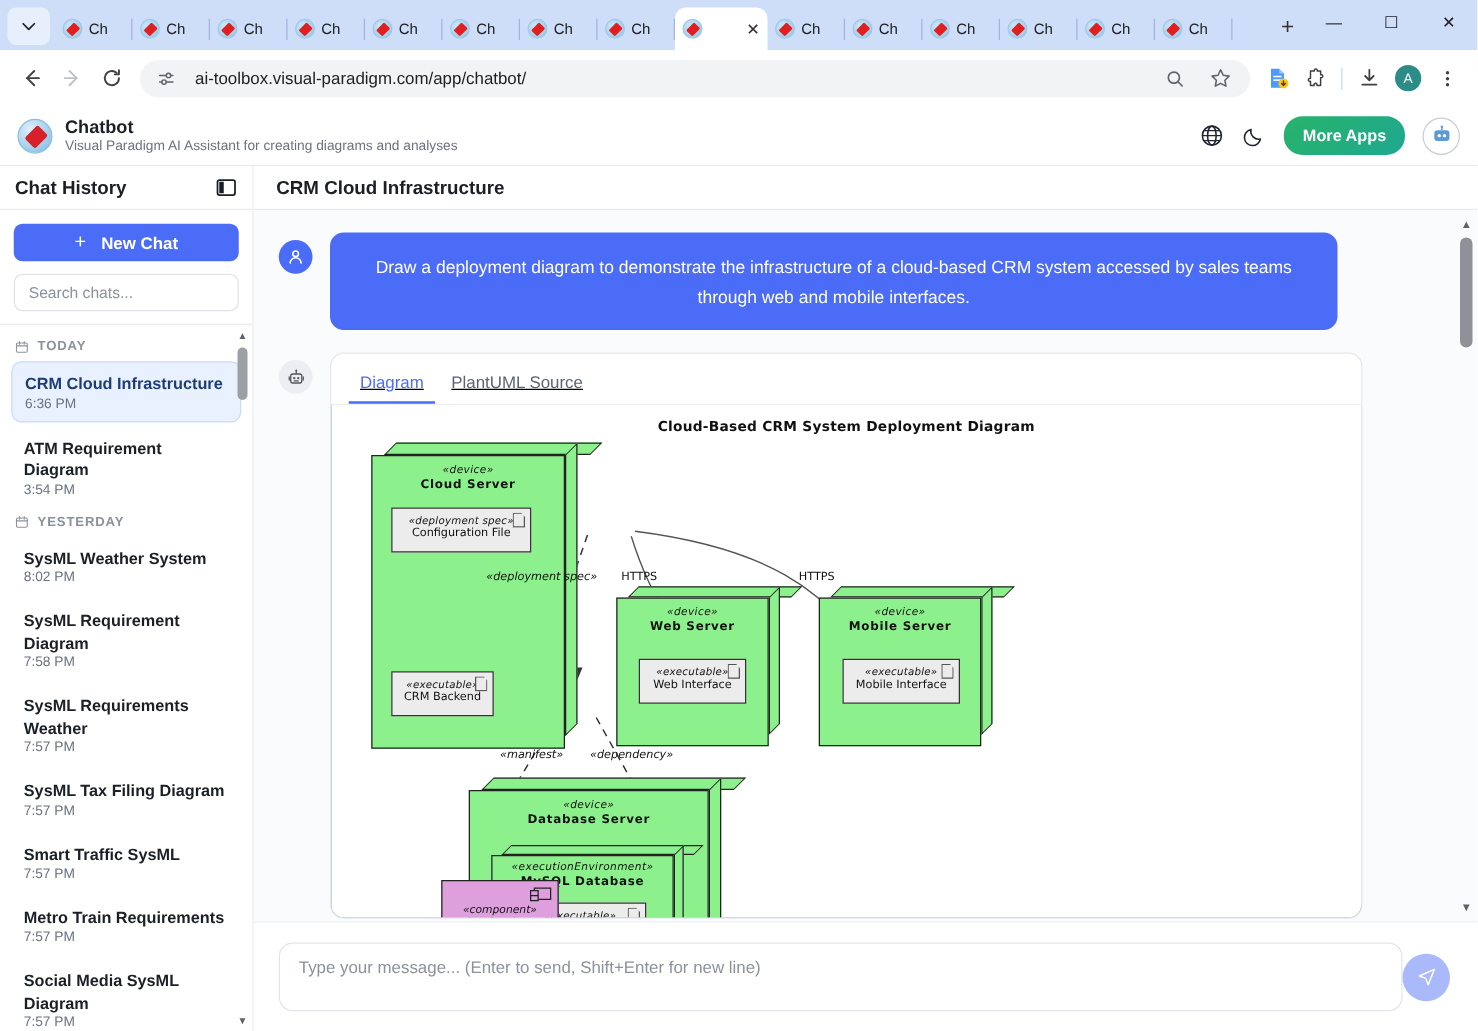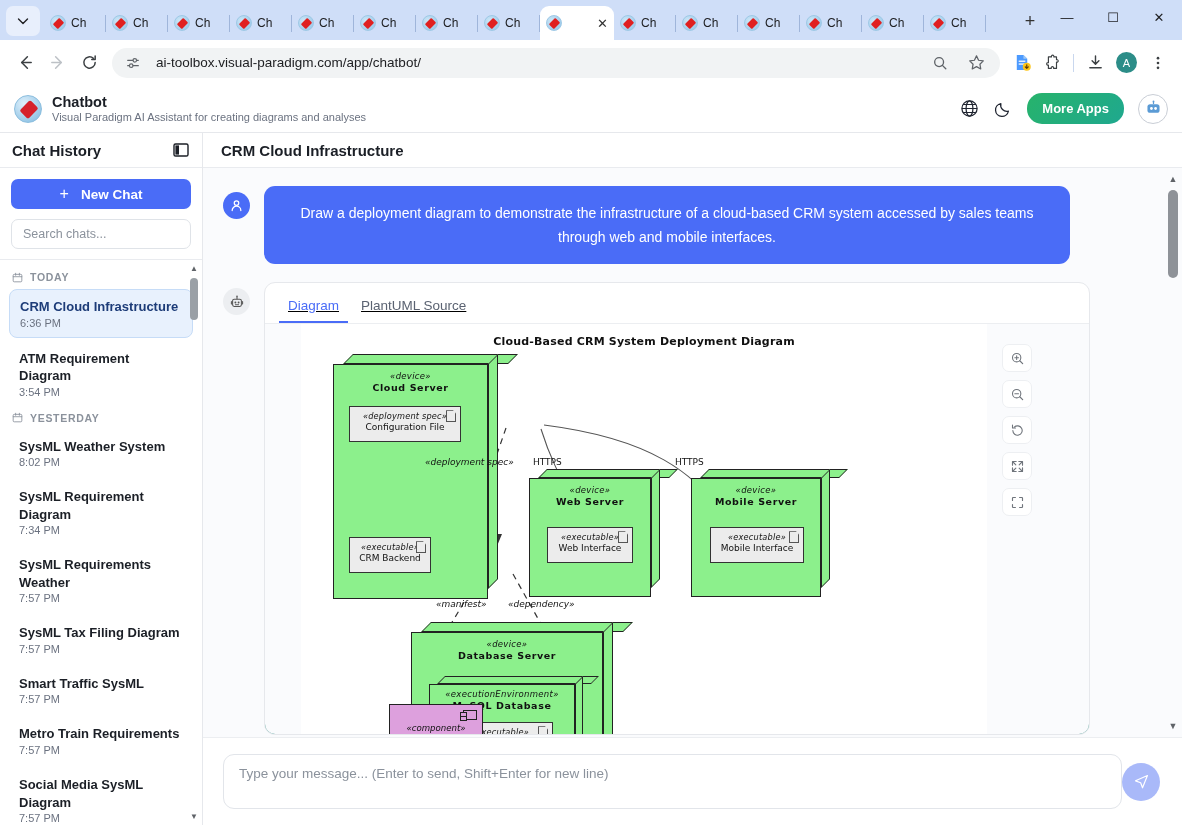--- a/index.html
+++ b/index.html
@@ -196,21 +196,21 @@
     flex: 1; background: #fff; border: 1px solid #e6e8ec; border-radius: 11px;
     overflow: hidden; max-width: 826px;
   }
   .card-tabs { display: flex; gap: 4px; padding: 9px 14px 0; border-bottom: 1px solid #eceef1; }
   .card-tab {
     padding: 6px 9px 8px; font-size: 13.5px; color: #5b6372;
     border-bottom: 2px solid transparent;
   }
   .card-tab.active { color: #4a6cf7; border-bottom-color: #4a6cf7; font-weight: 400; }
   .diagram-pane {
-    position: relative; height: 410px; background: #0f766e; display: flex;
+    position: relative; height: 410px; background: #0f766e; display: flex; flex-direction: column;
   }
   .diagram-gutter { width: 36px; background: #fafbfd; flex: none; }
   .diagram-canvas { flex: 1; position: relative; background: #fff; overflow: hidden; }
   .diagram-right-gutter { width: 102px; background: #fafbfd; flex: none; position: relative; }
   .dg-tools { position: absolute; left: 15px; top: 20px; display: flex; flex-direction: column; gap: 8px; }
   .dg-btn {
     width: 30px; height: 28px; background: #fff; border: 1px solid #edeff2;
     border-radius: 7px; display: flex; align-items: center; justify-content: center;
     color: #70757c;
   }
@@ -524,21 +524,21 @@
               <path d="M1.5 6h11M4.6 1.6v2.6M9.4 1.6v2.6" stroke="#8b929c" stroke-width="1.1" stroke-linecap="round"></path>
             </svg>
             <span>YESTERDAY</span>
           </div>
           <div class="chat-item">
             <div class="chat-item-title">SysML Weather System</div>
             <div class="chat-item-time">8:02 PM</div>
           </div>
           <div class="chat-item">
             <div class="chat-item-title">SysML Requirement Diagram</div>
-            <div class="chat-item-time">7:34 PM</div>
+            <div class="chat-item-time">7:58 PM</div>
           </div>
           <div class="chat-item">
             <div class="chat-item-title">SysML Requirements Weather</div>
             <div class="chat-item-time">7:57 PM</div>
           </div>
           <div class="chat-item">
             <div class="chat-item-title">SysML Tax Filing Diagram</div>
             <div class="chat-item-time">7:57 PM</div>
           </div>
           <div class="chat-item">

